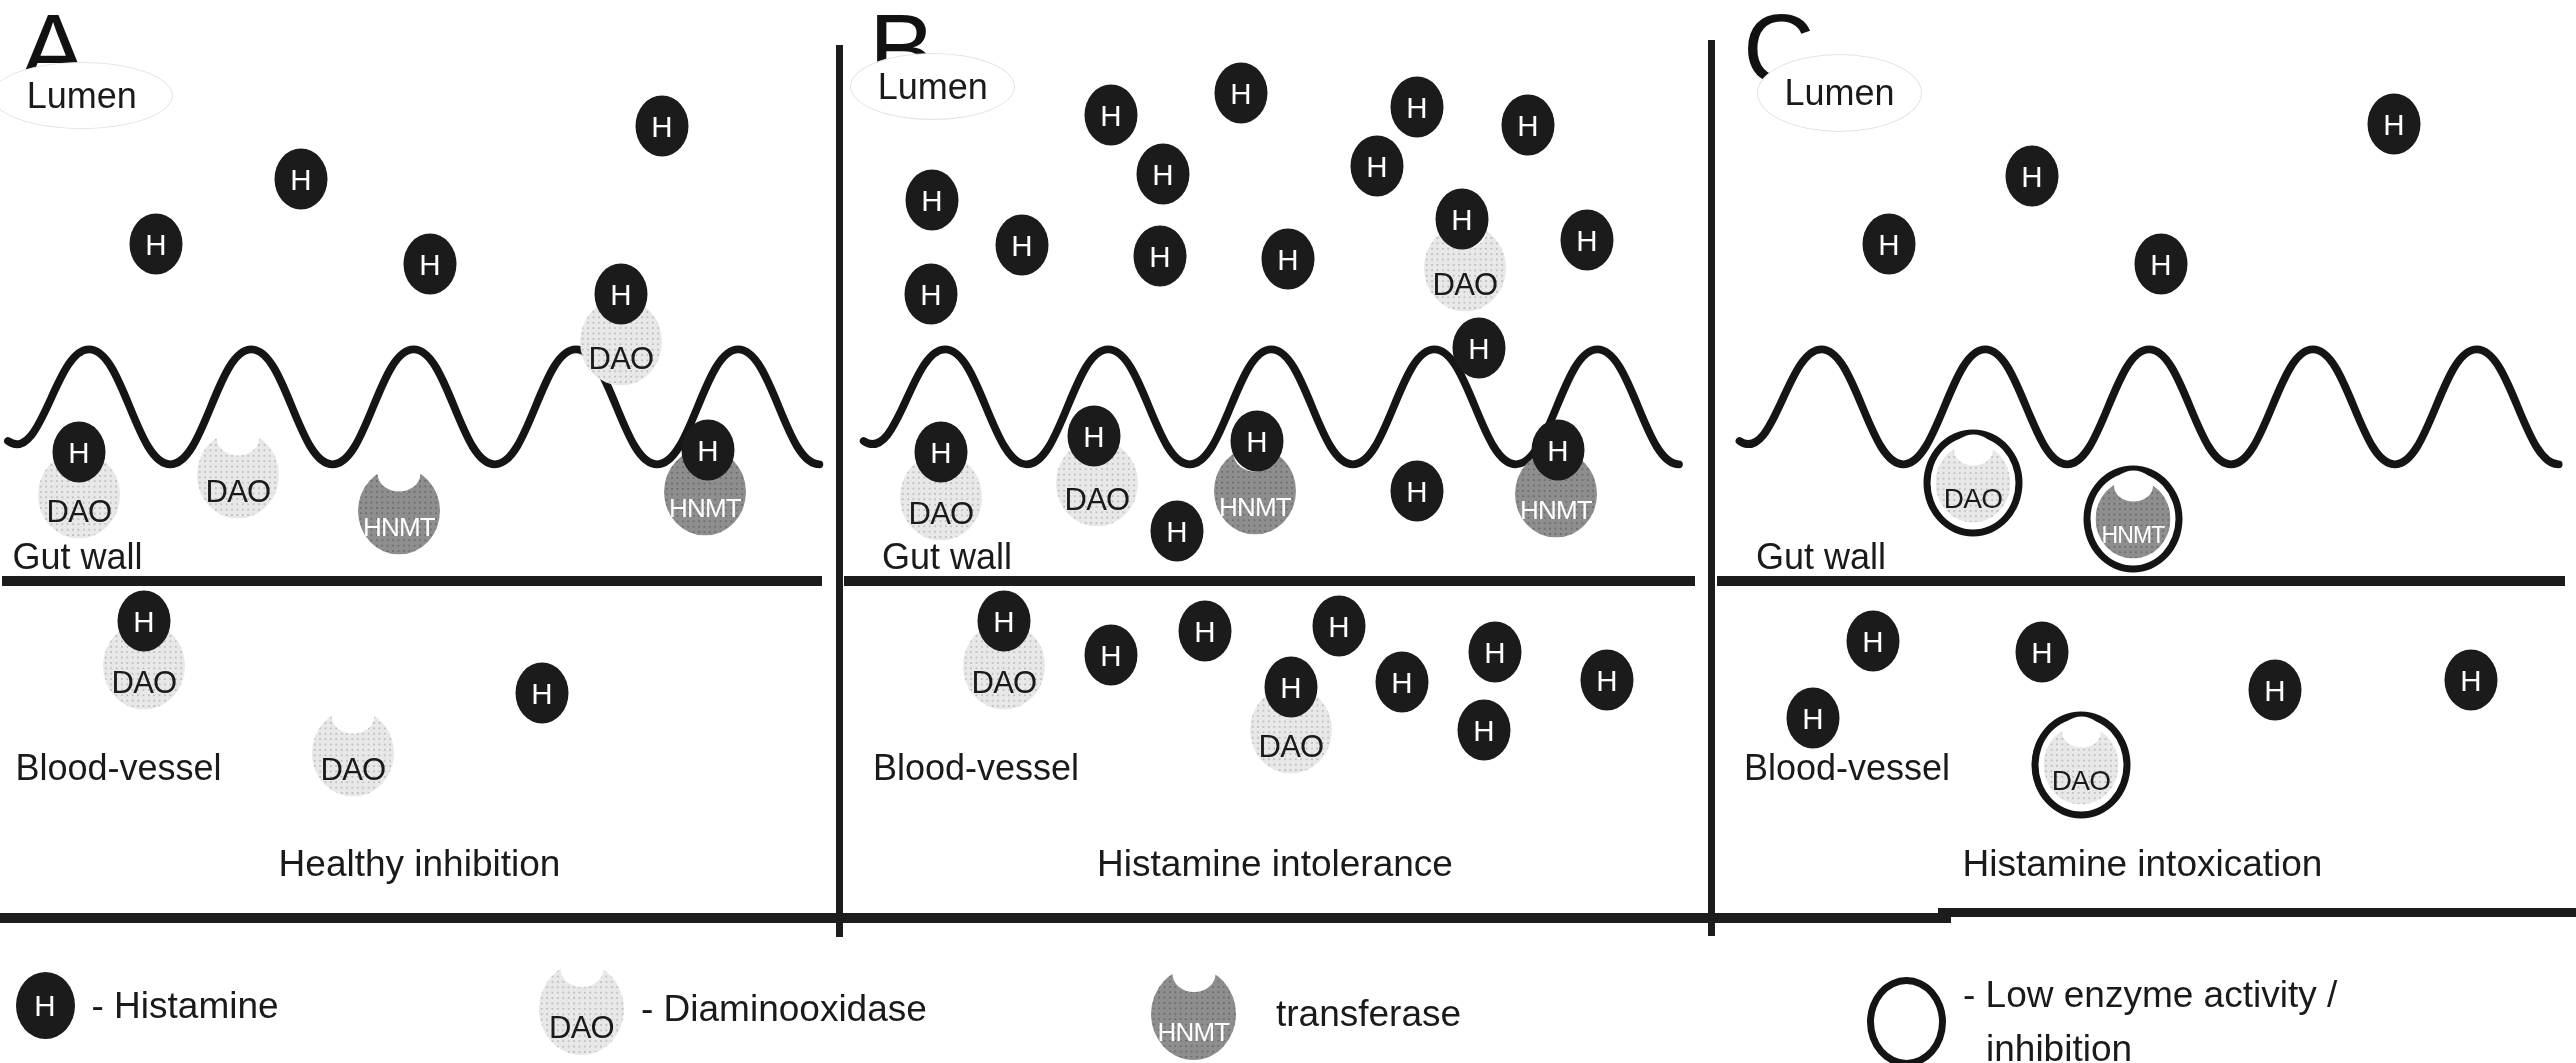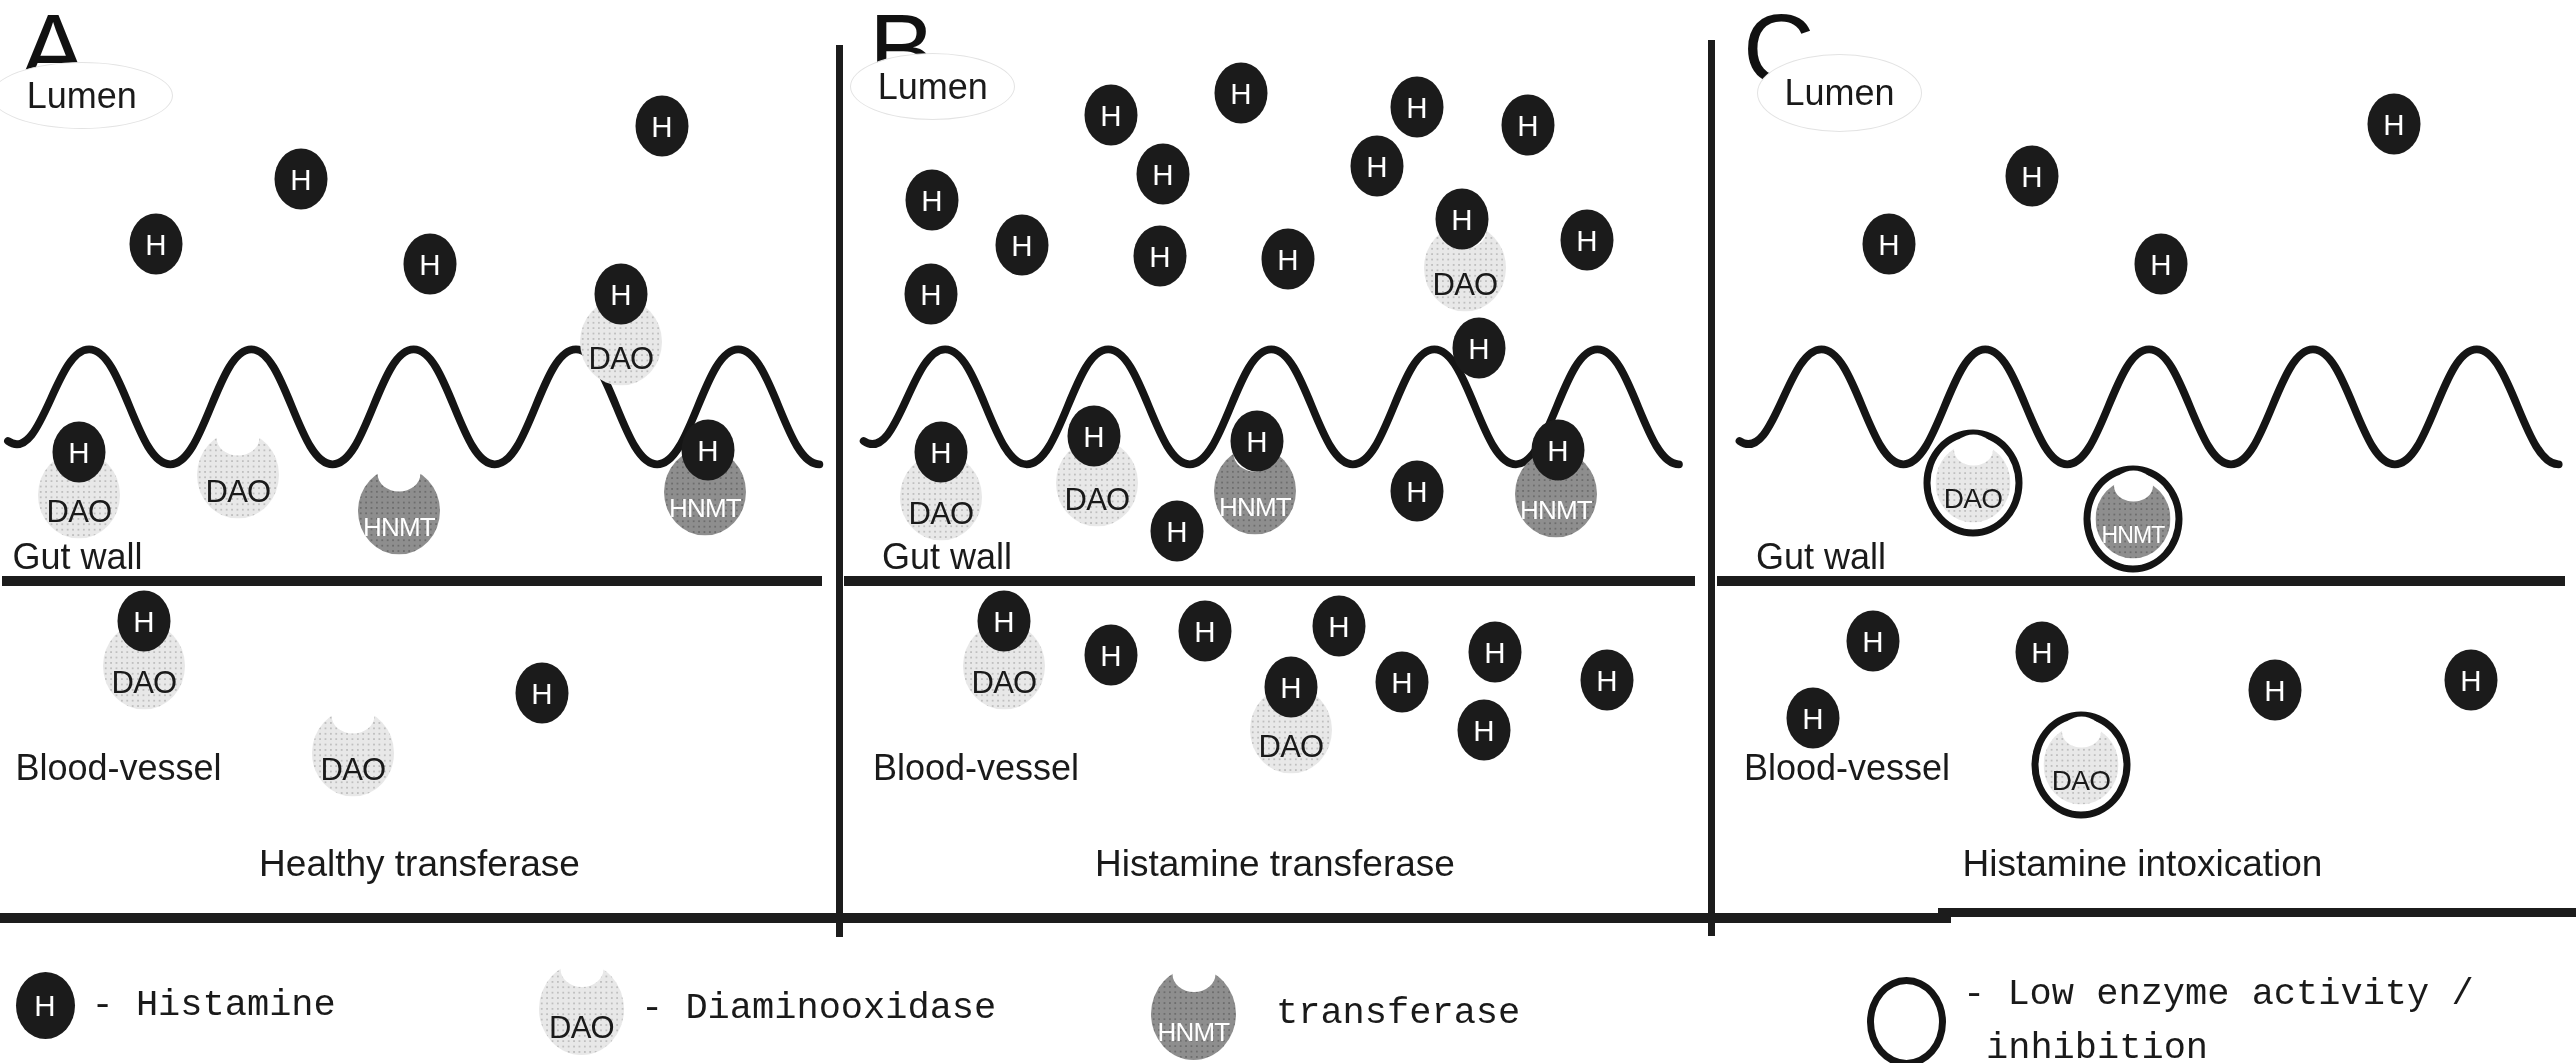--- a/index.html
+++ b/index.html
@@ -114,21 +114,21 @@
   .legend-item{position:absolute;display:flex;align-items:center;gap:17px;}
   .legend-item .mol-h,.legend-item .mol-enzyme,.legend-item .legend-ring{
     position:relative;transform:none;flex:none;
   }
   .legend-item .mol-h{width:59px;height:67px;}
   .legend-item .mol-enzyme{width:85px;height:92px;}
   .legend-ring{
     width:79px;height:90px;border-radius:50%;
     border:7.8px solid #141414;background:#fff;
   }
-  .legend-text{font-size:37px;line-height:1.45;font-family:Liberation Mono, monospace;}
+  .legend-text{font-size:37px;line-height:1.45;}
   .legend-line2{padding-left:23px;}
   .legend-h{left:15.5px;top:972px;}
   .legend-dao{left:539px;top:963px;}
   .legend-hnmt{left:1151px;top:968px;}
   .legend-ring-item{left:1867px;top:968px;}
 </style>
 </head>
 <body>
 
 <div class="canvas">
@@ -140,32 +140,32 @@
   </svg>
 
   <div class="panel panel-a">
     <div class="panel-letter">A</div>
     <div class="lumen-ellipse">
       <span>Lumen</span>
     </div>
     <div class="gutwall-label">Gut wall</div>
     <div class="gut-line"></div>
     <div class="bloodvessel-label">Blood-vessel</div>
-    <div class="panel-caption">Healthy transferase</div>
+    <div class="panel-caption">Healthy inhibition</div>
   </div>
 
   <div class="panel panel-b">
     <div class="panel-letter">B</div>
     <div class="lumen-ellipse">
       <span>Lumen</span>
     </div>
     <div class="gutwall-label">Gut wall</div>
     <div class="gut-line"></div>
     <div class="bloodvessel-label">Blood-vessel</div>
-    <div class="panel-caption">Histamine transferase</div>
+    <div class="panel-caption">Histamine intolerance</div>
   </div>
 
   <div class="panel panel-c">
     <div class="panel-letter">C</div>
     <div class="lumen-ellipse">
       <span>Lumen</span>
     </div>
     <div class="gutwall-label">Gut wall</div>
     <div class="gut-line"></div>
     <div class="bloodvessel-label">Blood-vessel</div>

